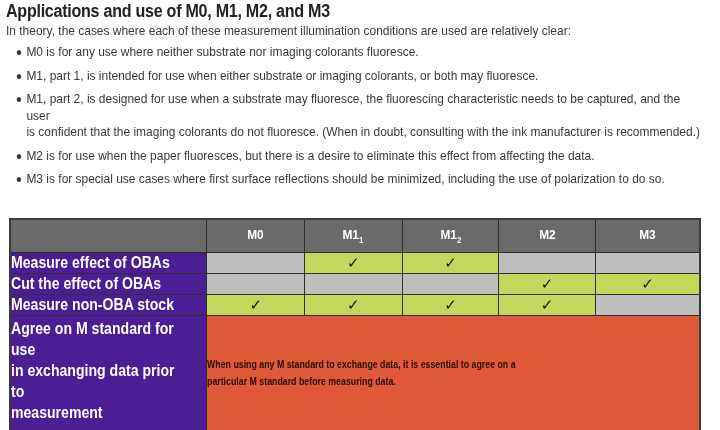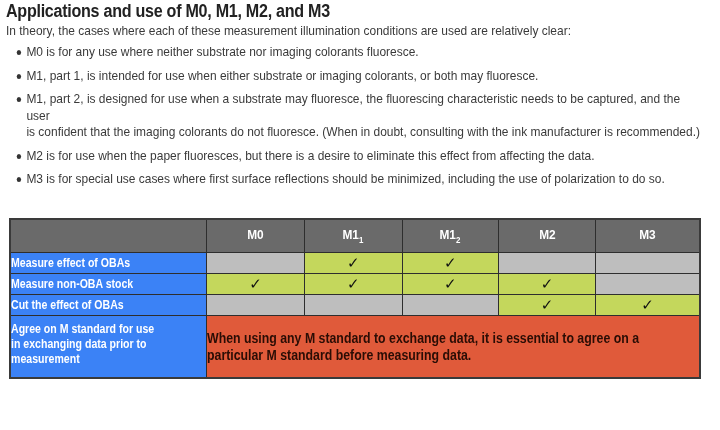--- a/index.html
+++ b/index.html
@@ -14,27 +14,27 @@
                   margin-bottom:7px; transform:scaleX(0.88); transform-origin:left; color:#3a3a3a; }
   ul.bullets li .dot { position:absolute; left:19px; top:6px; width:5px; height:5px; border-radius:50%; background:#333; }
   ul.bullets li .txt { white-space:pre-line; }
 
   table.grid { position:absolute; left:9px; top:218px; border-collapse:collapse; width:692px;
                border:2px solid #3a3a3a; }
   table.grid td, table.grid th { border:1.5px solid #2e2e2e; padding:0; height:20px; }
   th { background:#6a6a6a; color:#fff; font-weight:bold; font-size:13.5px; height:32px !important; }
   th .lbl { display:inline-block; transform:scaleX(0.88); }
   th sub { font-size:9px; vertical-align:-4px; }
-  td.rowhead { background:#3b82f6; color:#fff; font-weight:bold; font-size:12px; padding-left:6px; width:190px; }
+  td.rowhead { background:#4c1d95; color:#fff; font-weight:bold; font-size:16px; padding-left:6px; width:190px; }
   td.rowhead .lbl { display:inline-block; transform:scaleX(0.88); transform-origin:left; white-space:nowrap; }
   td.cell { background:#bebebe; text-align:center; font-size:15px; color:#111; }
   td.cell.on { background:#c4d75c; }
-  td.rowhead.tall { line-height:15px; padding-top:2px; padding-bottom:7px; height:52px; }
+  td.rowhead.tall { line-height:21px; padding-top:2px; padding-bottom:7px; height:52px; }
   td.rowhead.tall .lbl { white-space:pre-line; }
-  td.note { background:#e05a3a; color:#2a0d05; font-weight:bold; font-size:14px; padding-left:9px; line-height:17px;text-decoration:underline; }
+  td.note { background:#e05a3a; color:#2a0d05; font-weight:bold; font-size:10px; padding-left:9px; line-height:17px;text-decoration:underline; }
   td.note .lbl { display:inline-block; transform:scaleX(0.88); transform-origin:left; white-space:pre-line; }
 </style>
 </head>
 <body>
 
 <div class="title">Applications and use of M0, M1, M2, and M3</div>
 <div class="intro">In theory, the cases where each of these measurement illumination conditions are used are relatively clear:</div>
 
 <ul class="bullets">
   <li><span class="dot"></span><span class="txt">M0 is for any use where neither substrate nor imaging colorants fluoresce.</span></li>
@@ -67,34 +67,34 @@
   <tbody id="tbody">
       <tr>
         <td class="rowhead"><span class="lbl">Measure effect of OBAs</span></td>
         <td class="cell"></td>
         <td class="cell on"><span>✓</span></td>
         <td class="cell on"><span>✓</span></td>
         <td class="cell"></td>
         <td class="cell"></td>
       </tr>
       <tr>
+        <td class="rowhead"><span class="lbl">Cut the effect of OBAs</span></td>
+        <td class="cell"></td>
+        <td class="cell"></td>
+        <td class="cell"></td>
+        <td class="cell on"><span>✓</span></td>
+        <td class="cell on"><span>✓</span></td>
+      </tr>
+      <tr>
         <td class="rowhead"><span class="lbl">Measure non-OBA stock</span></td>
         <td class="cell on"><span>✓</span></td>
         <td class="cell on"><span>✓</span></td>
         <td class="cell on"><span>✓</span></td>
         <td class="cell on"><span>✓</span></td>
         <td class="cell"></td>
-      </tr>
-      <tr>
-        <td class="rowhead"><span class="lbl">Cut the effect of OBAs</span></td>
-        <td class="cell"></td>
-        <td class="cell"></td>
-        <td class="cell"></td>
-        <td class="cell on"><span>✓</span></td>
-        <td class="cell on"><span>✓</span></td>
       </tr>
       <tr>
         <td class="rowhead tall"><span class="lbl">Agree on M standard for use
 in exchanging data prior to
 measurement</span></td>
         <td class="note" colspan="5"><span class="lbl">When using any M standard to exchange data, it is essential to agree on a
 particular M standard before measuring data.</span></td>
       </tr>
     </tbody>
 </table>

